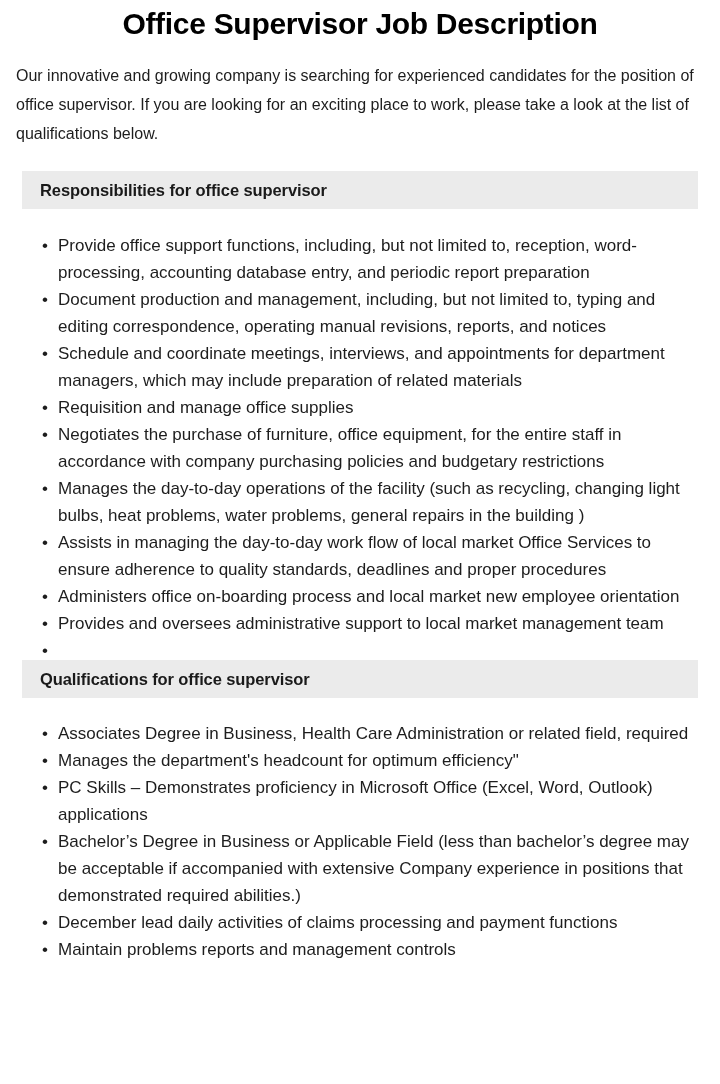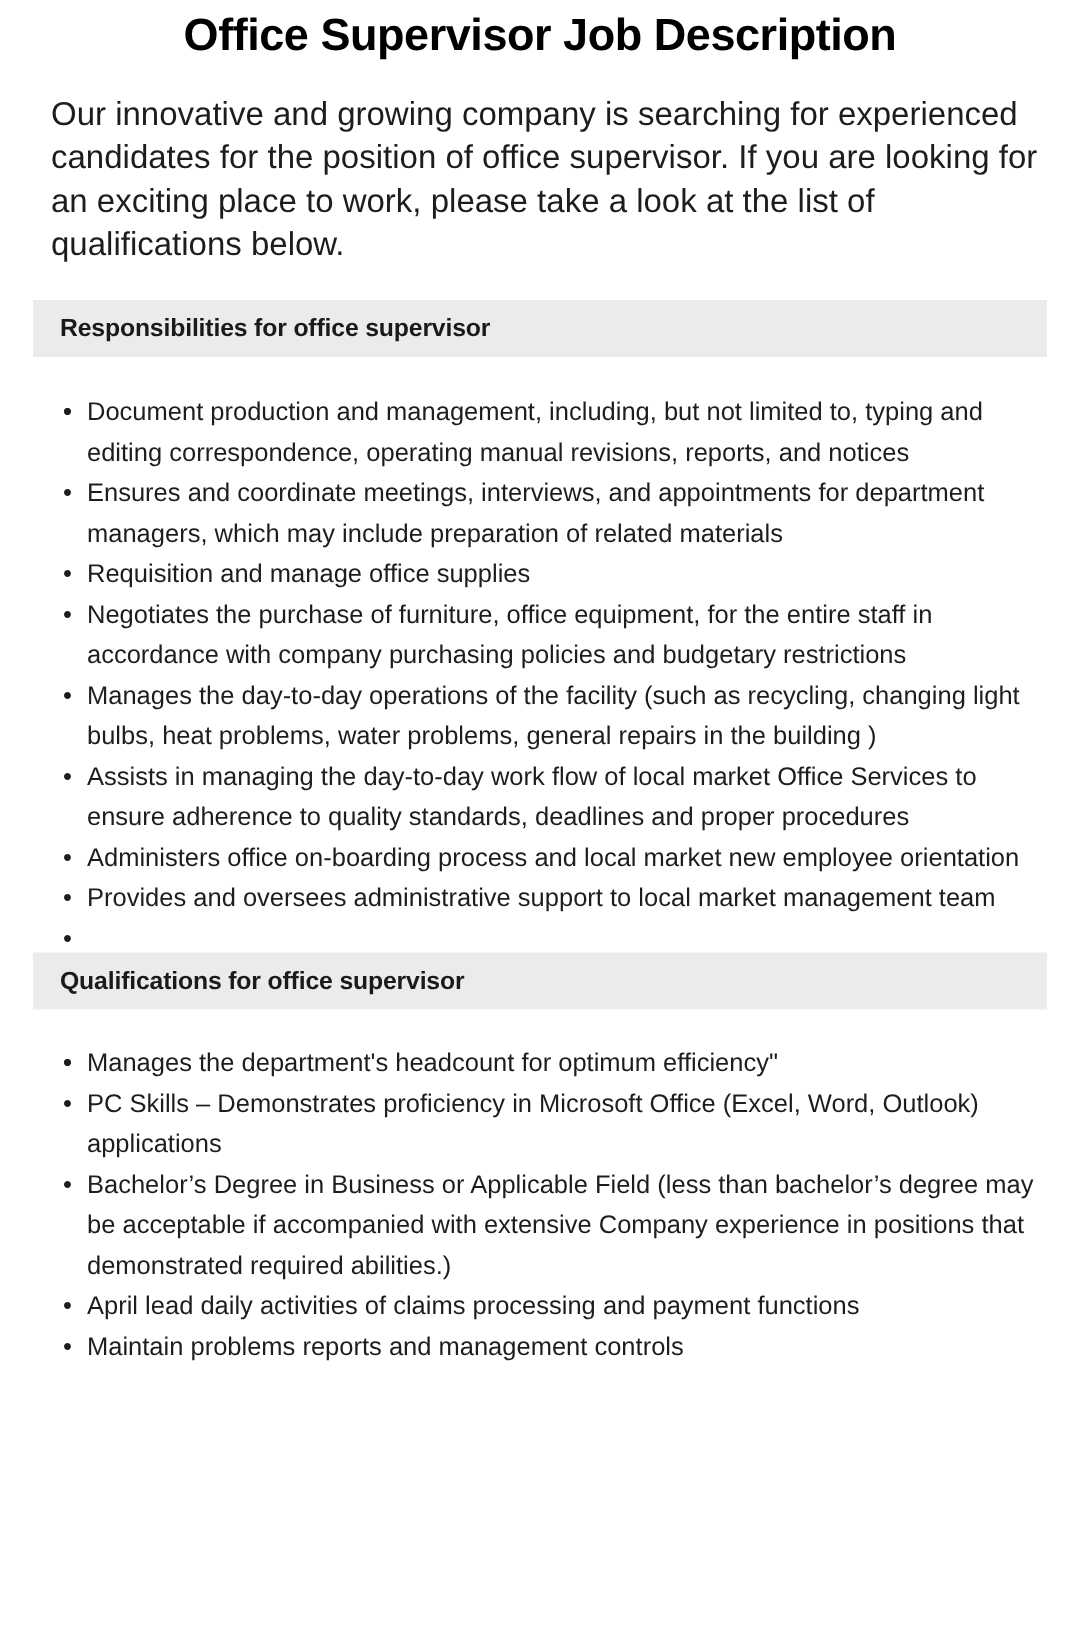--- a/index.html
+++ b/index.html
@@ -26,22 +26,22 @@
     font-size: 30px;
     font-weight: bold;
     text-align: center;
     letter-spacing: -0.3px;
     margin: 4px 0 0 0;
     padding: 0 20px;
     line-height: 40px;
     color: #000000;
   }
   .intro {
-    margin: 17px 22px 0 34px;
-    font-size: 22px;
+    margin: 17px 22px 0 16px;
+    font-size: 16px;
     line-height: 29px;
     color: #1d1d1d;
     text-align: left;
   }
   .section {
     margin-top: 0;
   }
   .section-header {
     background: #ebebeb;
     margin: 23px 22px 0 22px;
@@ -89,41 +89,41 @@
   <h1 class="doc-title">Office Supervisor Job Description</h1>
 
   <p class="intro">Our innovative and growing company is searching for experienced candidates for the position of office supervisor. If you are looking for an exciting place to work, please take a look at the list of qualifications below.</p>
 
   <div class="section">
     <div class="section-header">
       <span class="section-header-text">Responsibilities for office supervisor</span>
     </div>
     <div class="list-gap-top"></div>
     <ul class="bullets">
-      <li><span class="bullet-dot">•</span></li>
+      <li><span class="bullet-dot">•</span><span>Provide office support functions, including, but not limited to, reception, word-processing, accounting database entry, and periodic report preparation</span></li>
       <li><span class="bullet-dot">•</span><span>Document production and management, including, but not limited to, typing and editing correspondence, operating manual revisions, reports, and notices</span></li>
-      <li><span class="bullet-dot">•</span><span>Ensures and coordinate meetings, interviews, and appointments for department managers, which may include preparation of related materials</span></li>
+      <li><span class="bullet-dot">•</span><span>Schedule and coordinate meetings, interviews, and appointments for department managers, which may include preparation of related materials</span></li>
       <li><span class="bullet-dot">•</span><span>Requisition and manage office supplies</span></li>
       <li><span class="bullet-dot">•</span><span>Negotiates the purchase of furniture, office equipment, for the entire staff in accordance with company purchasing policies and budgetary restrictions</span></li>
       <li><span class="bullet-dot">•</span><span>Manages the day-to-day operations of the facility (such as recycling, changing light bulbs, heat problems, water problems, general repairs in the building )</span></li>
       <li><span class="bullet-dot">•</span><span>Assists in managing the day-to-day work flow of local market Office Services to ensure adherence to quality standards, deadlines and proper procedures</span></li>
       <li><span class="bullet-dot">•</span><span>Administers office on-boarding process and local market new employee orientation</span></li>
       <li><span class="bullet-dot">•</span><span>Provides and oversees administrative support to local market management team</span></li>
       <li><span class="bullet-dot">•</span></li>
     </ul>
   </div>
 
   <div class="section">
     <div class="section-header">
       <span class="section-header-text">Qualifications for office supervisor</span>
     </div>
     <div class="list-gap-top-q"></div>
     <ul class="bullets">
-      <li><span class="bullet-dot">•</span></li>
+      <li><span class="bullet-dot">•</span><span>Associates Degree in Business, Health Care Administration or related field, required</span></li>
       <li><span class="bullet-dot">•</span><span>Manages the department's headcount for optimum efficiency"</span></li>
       <li><span class="bullet-dot">•</span><span>PC Skills – Demonstrates proficiency in Microsoft Office (Excel, Word, Outlook) applications</span></li>
       <li><span class="bullet-dot">•</span><span>Bachelor’s Degree in Business or Applicable Field (less than bachelor’s degree may be acceptable if accompanied with extensive Company experience in positions that demonstrated required abilities.)</span></li>
-      <li><span class="bullet-dot">•</span><span>April lead daily activities of claims processing and payment functions</span></li>
+      <li><span class="bullet-dot">•</span><span>December lead daily activities of claims processing and payment functions</span></li>
       <li><span class="bullet-dot">•</span><span>Maintain problems reports and management controls</span></li>
     </ul>
   </div>
 
 </div>
 
 </body></html>

